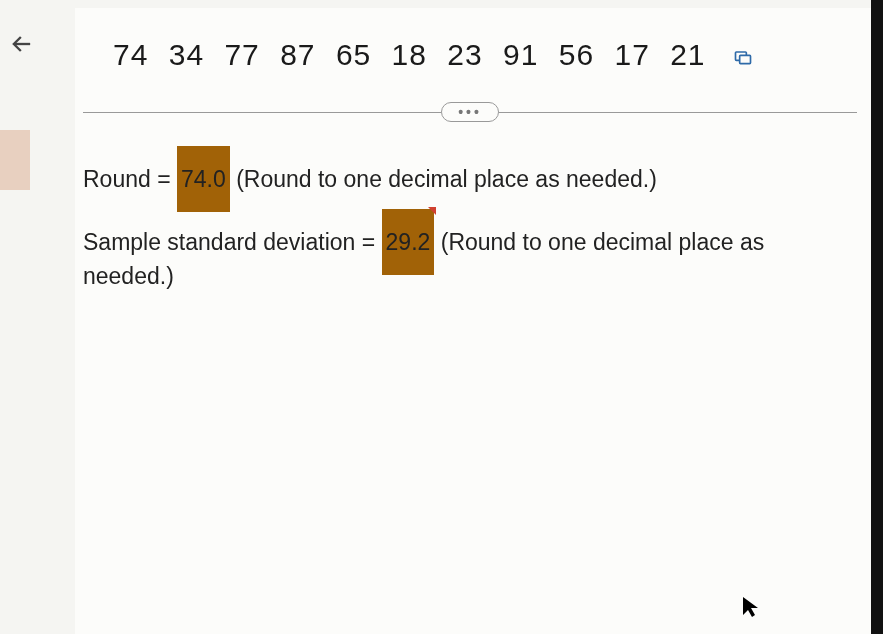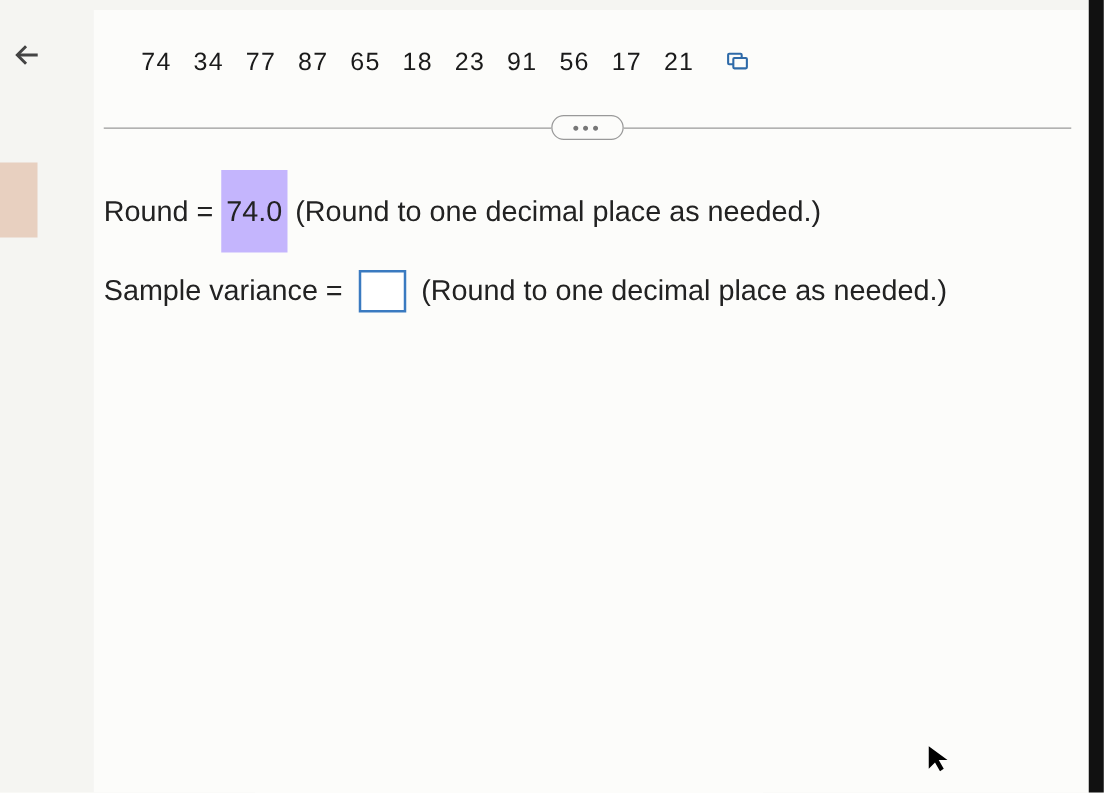--- a/index.html
+++ b/index.html
@@ -37,21 +37,21 @@
       background: #fcfcfa;
       padding: 8px 16px 0 8px;
       color: #222;
     }
     .question {
       font-size: 23px;
       line-height: 1.35;
       color: #1a1a1a;
     }
     .numbers {
-      font-size: 20px;
+      font-size: 30px;
       font-weight: 500;
       letter-spacing: 1px;
       margin: 22px 0 28px 30px;
       color: #1a1a1a;
     }
     .num { display: inline-block; margin-right: 11px; }
     .copy-icon {
       display: inline-block;
       vertical-align: middle;
       margin-left: 6px;
@@ -74,21 +74,21 @@
       cursor: pointer;
       font-size: 14px;
     }
     .answer-row {
       font-size: 23px;
       line-height: 1.5;
       margin-bottom: 28px;
       color: #222;
     }
     .highlight {
-      background: #c4b5fd;
+      background: #a16207;
       padding: 20px 4px;
       position: relative;
     }
     .highlight.with-mark::after {
       content: "";
       position: absolute;
       top: -2px;
       right: -2px;
       width: 0; height: 0;
       border-left: 8px solid transparent;
@@ -155,26 +155,26 @@
     <div class="dots">•••</div>
     <div class="hr"></div>
   </div>
 
   <div class="answer-row">
     <span>Round =</span>
     <span class="highlight">74.0</span>
     <span>(Round to one decimal place as needed.)</span>
   </div>
 
-
   <div class="answer-row">
-    <span>Sample variance =</span>
-    <span class="input-box"></span>
+    <span>Sample standard deviation =</span>
+    <span class="highlight with-mark">29.2</span>
     <span>(Round to one decimal place as needed.)</span>
   </div>
+
 </div>
 
 <div class="border-right"></div>
 <div class="cursor-arrow">
   <svg width="24" height="24" viewBox="0 0 24 24">
       <path d="M4 2 L4 20 L9 15 L13 22 L16 20 L12 13 L19 13 Z" fill="#000"></path>
     </svg>
 </div>
 
 </body></html>

